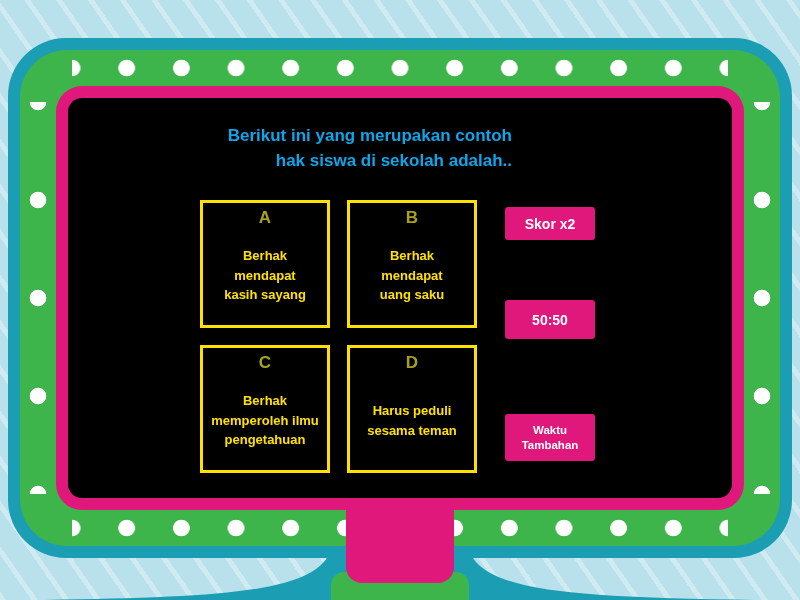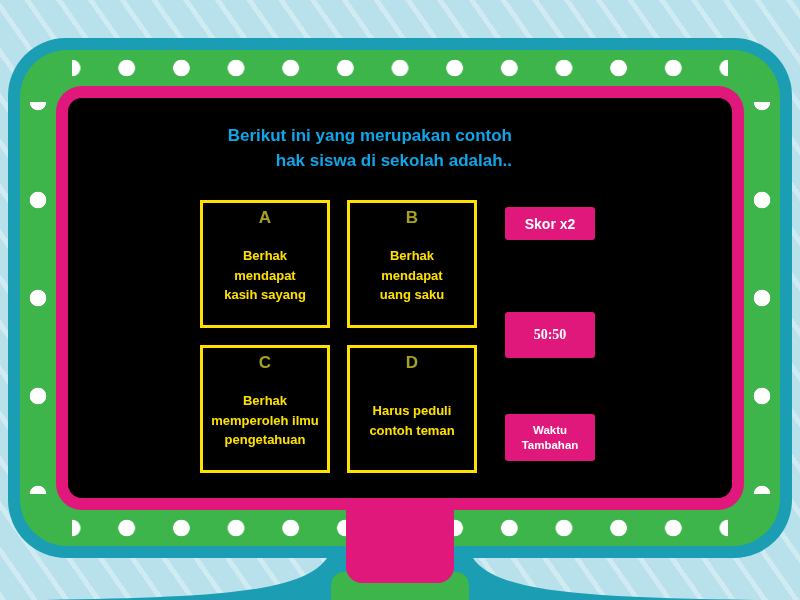--- a/index.html
+++ b/index.html
@@ -57,21 +57,21 @@
     white-space:pre-line;padding-bottom:2px;
   }
   .powerups{position:absolute;left:437px;top:84px;width:90px;height:260px;margin-top:25px;}
   .powerup{
     position:absolute;left:0;width:90px;border:none;border-radius:3px;cursor:pointer;
     background:var(--button-pink,#e0187b);color:#ffffff;font-weight:bold;
     display:flex;align-items:center;justify-content:center;text-align:center;
     font-family:"Liberation Sans",sans-serif;
   }
   .pw-0{top:0;height:33px;font-size:14px;}
-  .pw-1{top:105px;height:46px;font-size:14px;font-family:Liberation Serif, serif;}
+  .pw-1{top:93px;height:39px;font-size:14px;}
   .pw-2{top:207px;height:47px;font-size:11.5px;line-height:1.3;white-space:pre-line;}
 </style>
 </head>
 <body>
 
 <div class="stage">
 
   <svg class="stand-svg" width="800" height="600" viewBox="0 0 800 600">
     <path d="M 45 600 C 230 597 318 592 332 548 L 332 500 L 468 500 L 468 548 C 482 592 570 597 755 600 Z" fill="#1b9db4"></path>
     <rect x="331" y="572" width="138" height="40" rx="13" fill="#3db54a"></rect>
@@ -105,21 +105,21 @@
             </div>
             <div class="answer">
               <div class="letter">C</div>
               <div class="text">Berhak
 memperoleh ilmu
 pengetahuan</div>
             </div>
             <div class="answer">
               <div class="letter">D</div>
               <div class="text">Harus peduli
-contoh teman</div>
+sesama teman</div>
             </div>
           </div>
 
           <div class="powerups">
             <button class="powerup pw-0">Skor x2</button>
             <button class="powerup pw-1">50:50</button>
             <button class="powerup pw-2">Waktu
 Tambahan</button>
           </div>
 

